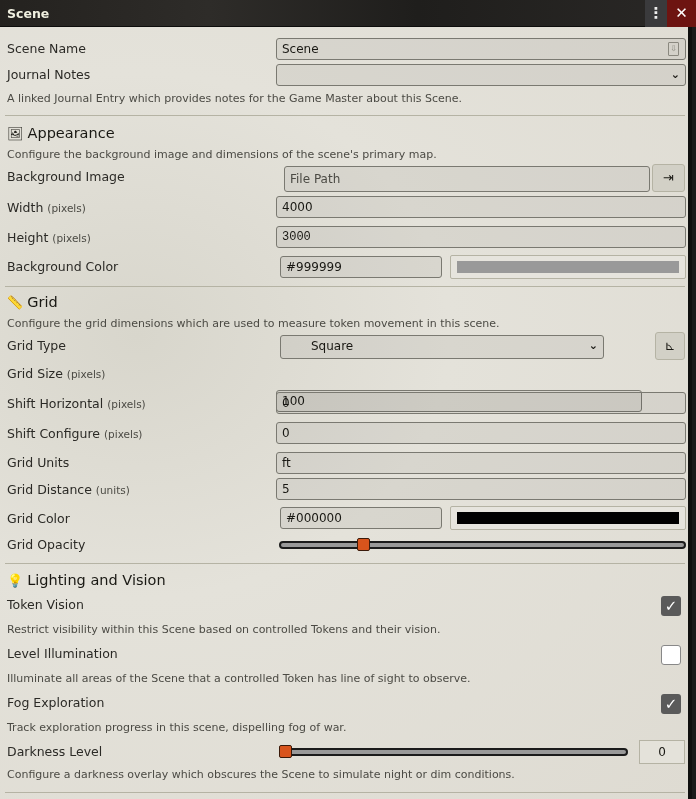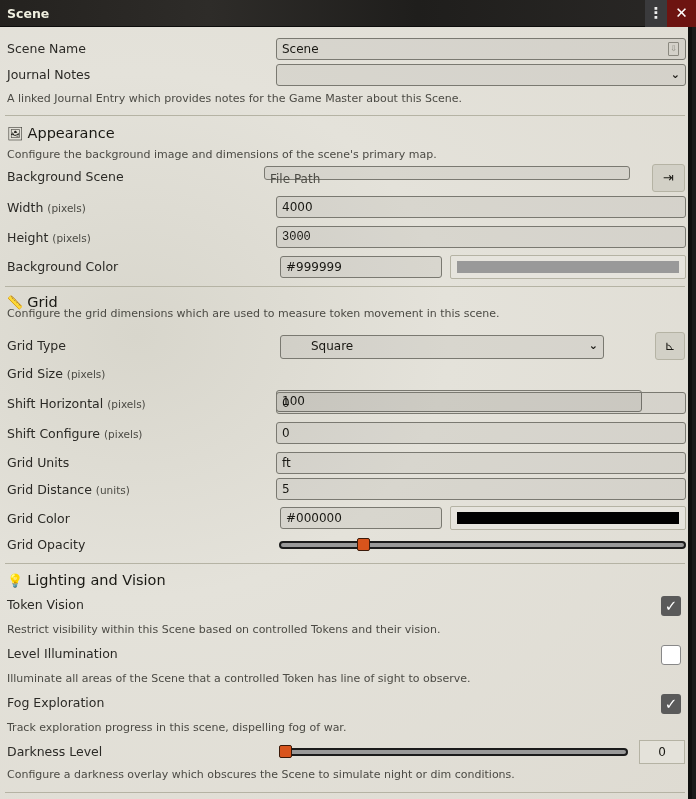--- a/index.html
+++ b/index.html
@@ -68,41 +68,41 @@
       <span class="sel-arrow">⌄</span>
     </div>
     <span class="hint" style="top:65px">A linked Journal Entry which provides notes for the Game Master about this Scene.</span>
     <div class="divider" style="top:88px"></div>
 
     <div class="h3" style="top:98px">
       <span class="ico">🖼</span>
       <span>Appearance</span>
     </div>
     <span class="hint" style="top:121px">Configure the background image and dimensions of the scene's primary map.</span>
-    <span class="lbl" style="top:142px">Background Scene</span>
-    <div class="inp placeholder" style="left:264px; top:139px; width:366px; height:14px; padding-top:5px;">File Path</div>
+    <span class="lbl" style="top:142px">Background Image</span>
+    <div class="inp placeholder" style="left:284px; top:139px; width:366px; height:26px; padding-top:5px;">File Path</div>
     <div class="icon-btn" style="left:652px; top:137px;">
       <span>⇥</span>
     </div>
     <span class="lbl" style="top:173px"><span>Width</span> <span class="units">(pixels)</span></span>
     <div class="inp" style="left:276px; top:169px; width:410px;">4000</div>
     <span class="lbl" style="top:203px"><span>Height</span> <span class="units">(pixels)</span></span>
     <div class="inp" style="left:276px; top:199px; width:410px;font-family:Liberation Mono, monospace;">3000</div>
     <span class="lbl" style="top:232px">Background Color</span>
     <div class="inp" style="left:280px; top:229px; width:162px;">#999999</div>
     <div class="swatch-wrap" style="left:450px; top:228px; width:236px;">
       <div class="sw" style="background:#999999"></div>
     </div>
     <div class="divider" style="top:259px"></div>
 
     <div class="h3" style="top:267px">
       <span class="ico">📏</span>
       <span>Grid</span>
     </div>
-    <span class="hint" style="top:280px">Configure the grid dimensions which are used to measure token movement in this scene.</span>
+    <span class="hint" style="top:290px">Configure the grid dimensions which are used to measure token movement in this scene.</span>
     <span class="lbl" style="top:311px">Grid Type</span>
     <div class="inp" style="left:280px; top:308px; width:324px; height:24px; padding-left:30px;">
       <span>Square</span>
       <span class="sel-arrow">⌄</span>
     </div>
     <div class="icon-btn" style="left:655px; top:305px; width:30px;">
       <span>⊾</span>
     </div>
     <span class="lbl" style="top:339px"><span>Grid Size</span> <span class="units">(pixels)</span></span>
     <div class="inp" style="left:276px; top:335px; width:366px;margin-top:28px;">100</div>

